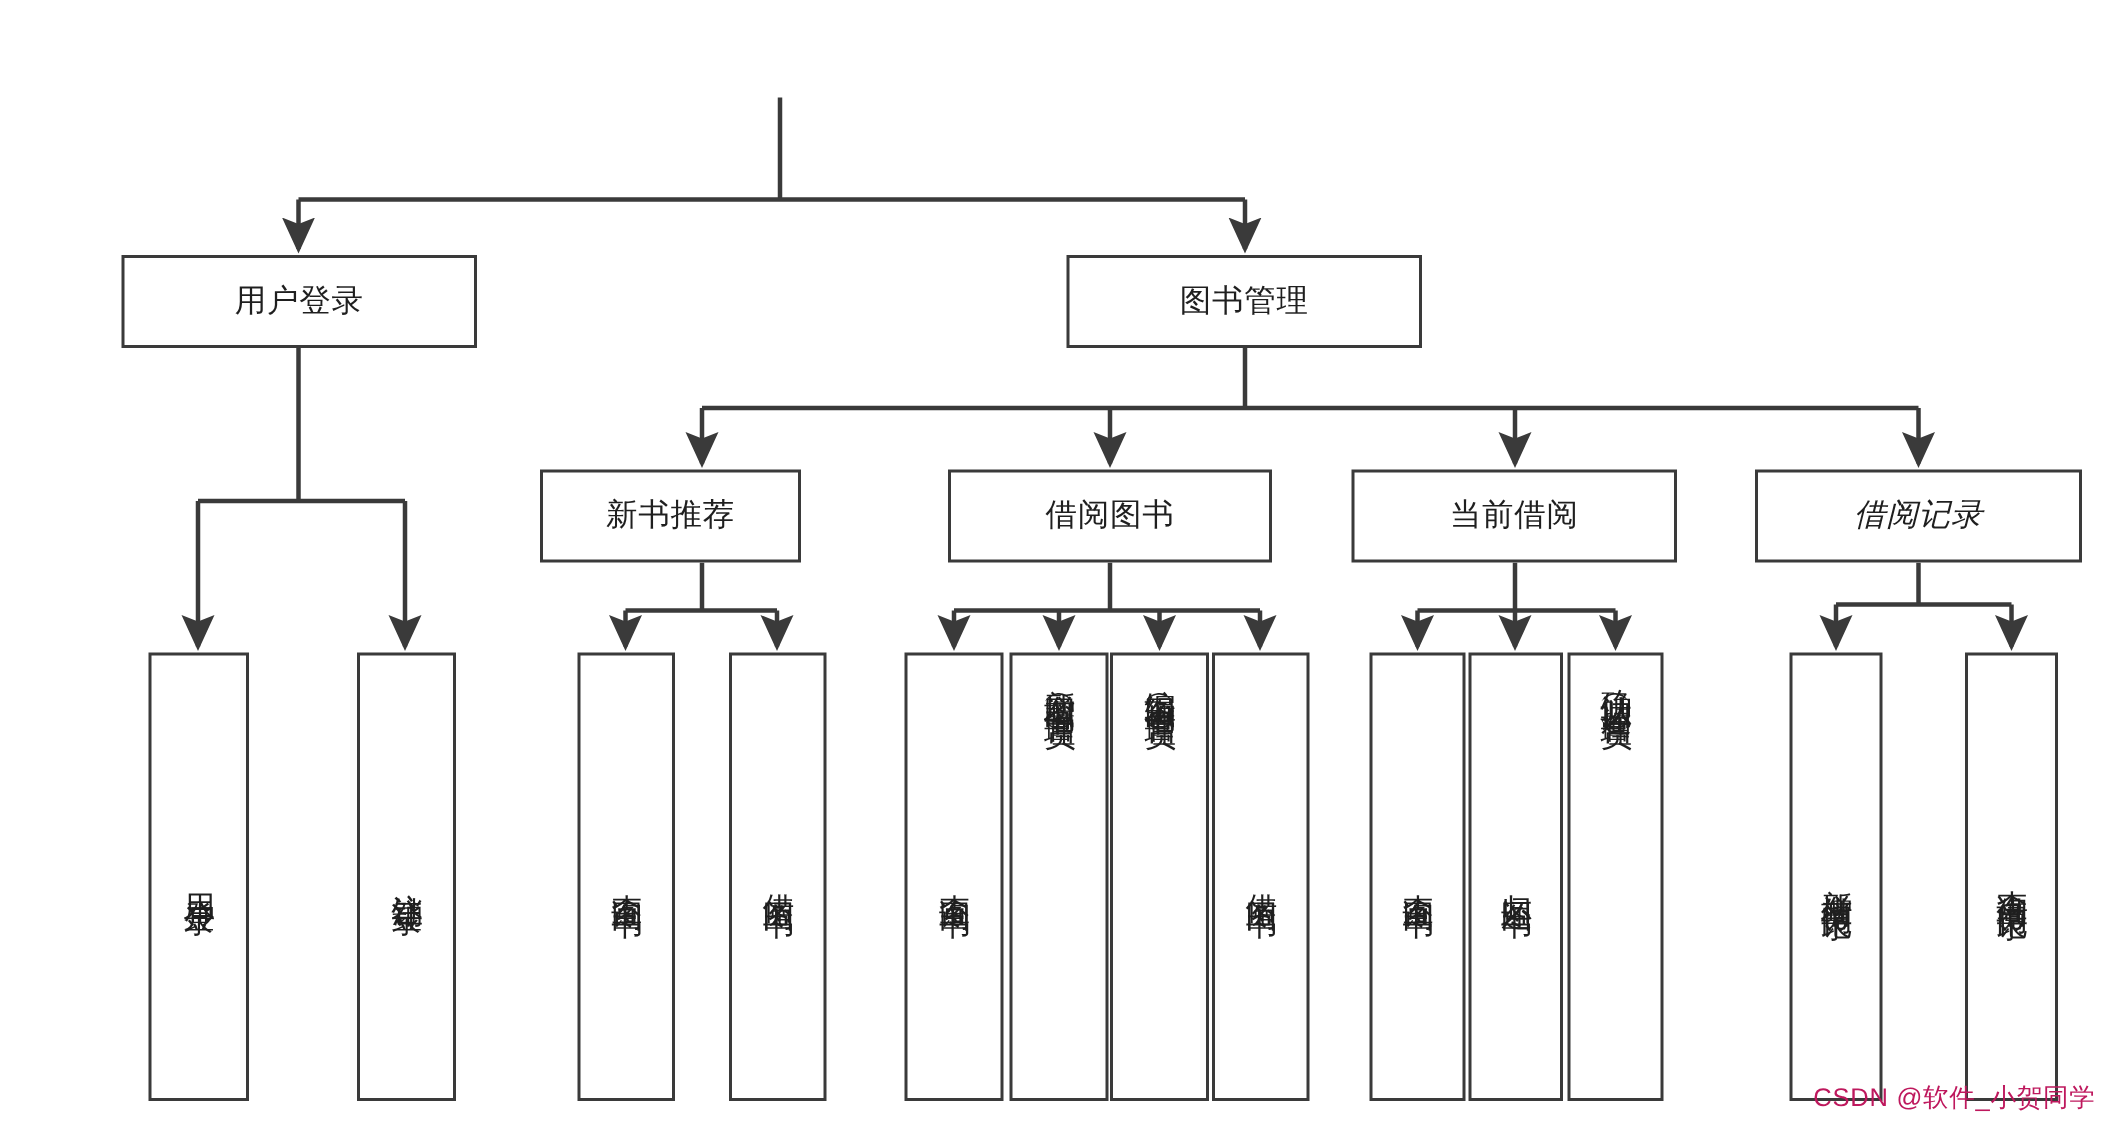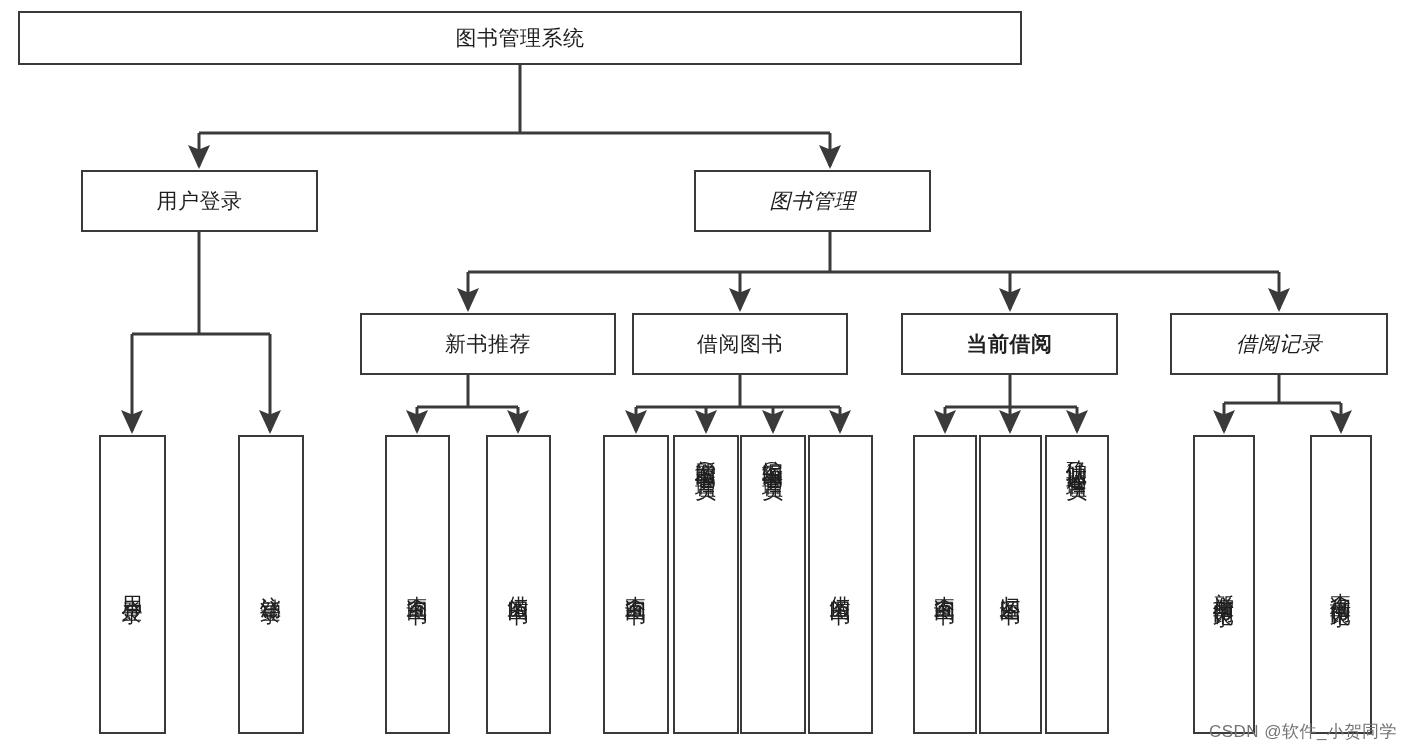--- a/index.html
+++ b/index.html
@@ -59,21 +59,21 @@
     margin: auto 0;
   }
   .node-box.vertical.top .node-label {
     margin-top: 6px;
   }
   #watermark {
     position: absolute;
     right: 8px;
     bottom: 4px;
     font-size: 17px;
-    color: #737373;
+    color: #be185d;
     letter-spacing: 0.5px;
     white-space: nowrap;
     pointer-events: none;
   }
 </style>
 </head>
 <body>
 
 <div id="diagram-root">
 
@@ -121,38 +121,35 @@
       <path d="M 1010 407 L 1010 431" marker-end="url(#arrow)"></path>
       <path d="M 1077 407 L 1077 431" marker-end="url(#arrow)"></path>
 
       <path d="M 1279 375 L 1279 403"></path>
       <path d="M 1224 403 L 1341 403"></path>
       <path d="M 1224 403 L 1224 431" marker-end="url(#arrow)"></path>
       <path d="M 1341 403 L 1341 431" marker-end="url(#arrow)"></path>
     </g>
   </svg>
 
-  <div class="node-box" style="left:18px; top:11px; width:1004px; height:54px;">
-    <span class="node-label">图书管理系统</span>
-  </div>
 
   <div class="node-box" style="left:81px; top:170px; width:237px; height:62px;">
     <span class="node-label">用户登录</span>
   </div>
-  <div class="node-box" style="left:694px; top:170px; width:237px; height:62px;font-style:italic;">
+  <div class="node-box" style="left:711px; top:170px; width:237px; height:62px;">
     <span class="node-label">图书管理</span>
   </div>
 
-  <div class="node-box" style="left:360px; top:313px; width:256px; height:62px;">
+  <div class="node-box" style="left:360px; top:313px; width:174px; height:62px;">
     <span class="node-label">新书推荐</span>
   </div>
   <div class="node-box" style="left:632px; top:313px; width:216px; height:62px;">
     <span class="node-label">借阅图书</span>
   </div>
-  <div class="node-box" style="left:901px; top:313px; width:217px; height:62px;font-weight:bold;">
+  <div class="node-box" style="left:901px; top:313px; width:217px; height:62px;">
     <span class="node-label">当前借阅</span>
   </div>
   <div class="node-box" style="left:1170px; top:313px; width:218px; height:62px;font-style:italic;">
     <span class="node-label">借阅记录</span>
   </div>
 
   <div class="node-box vertical center" style="left:99px; top:435px; width:67px; height:299px;">
     <span class="node-label">用户登录</span>
   </div>
   <div class="node-box vertical center" style="left:238px; top:435px; width:66px; height:299px;">

